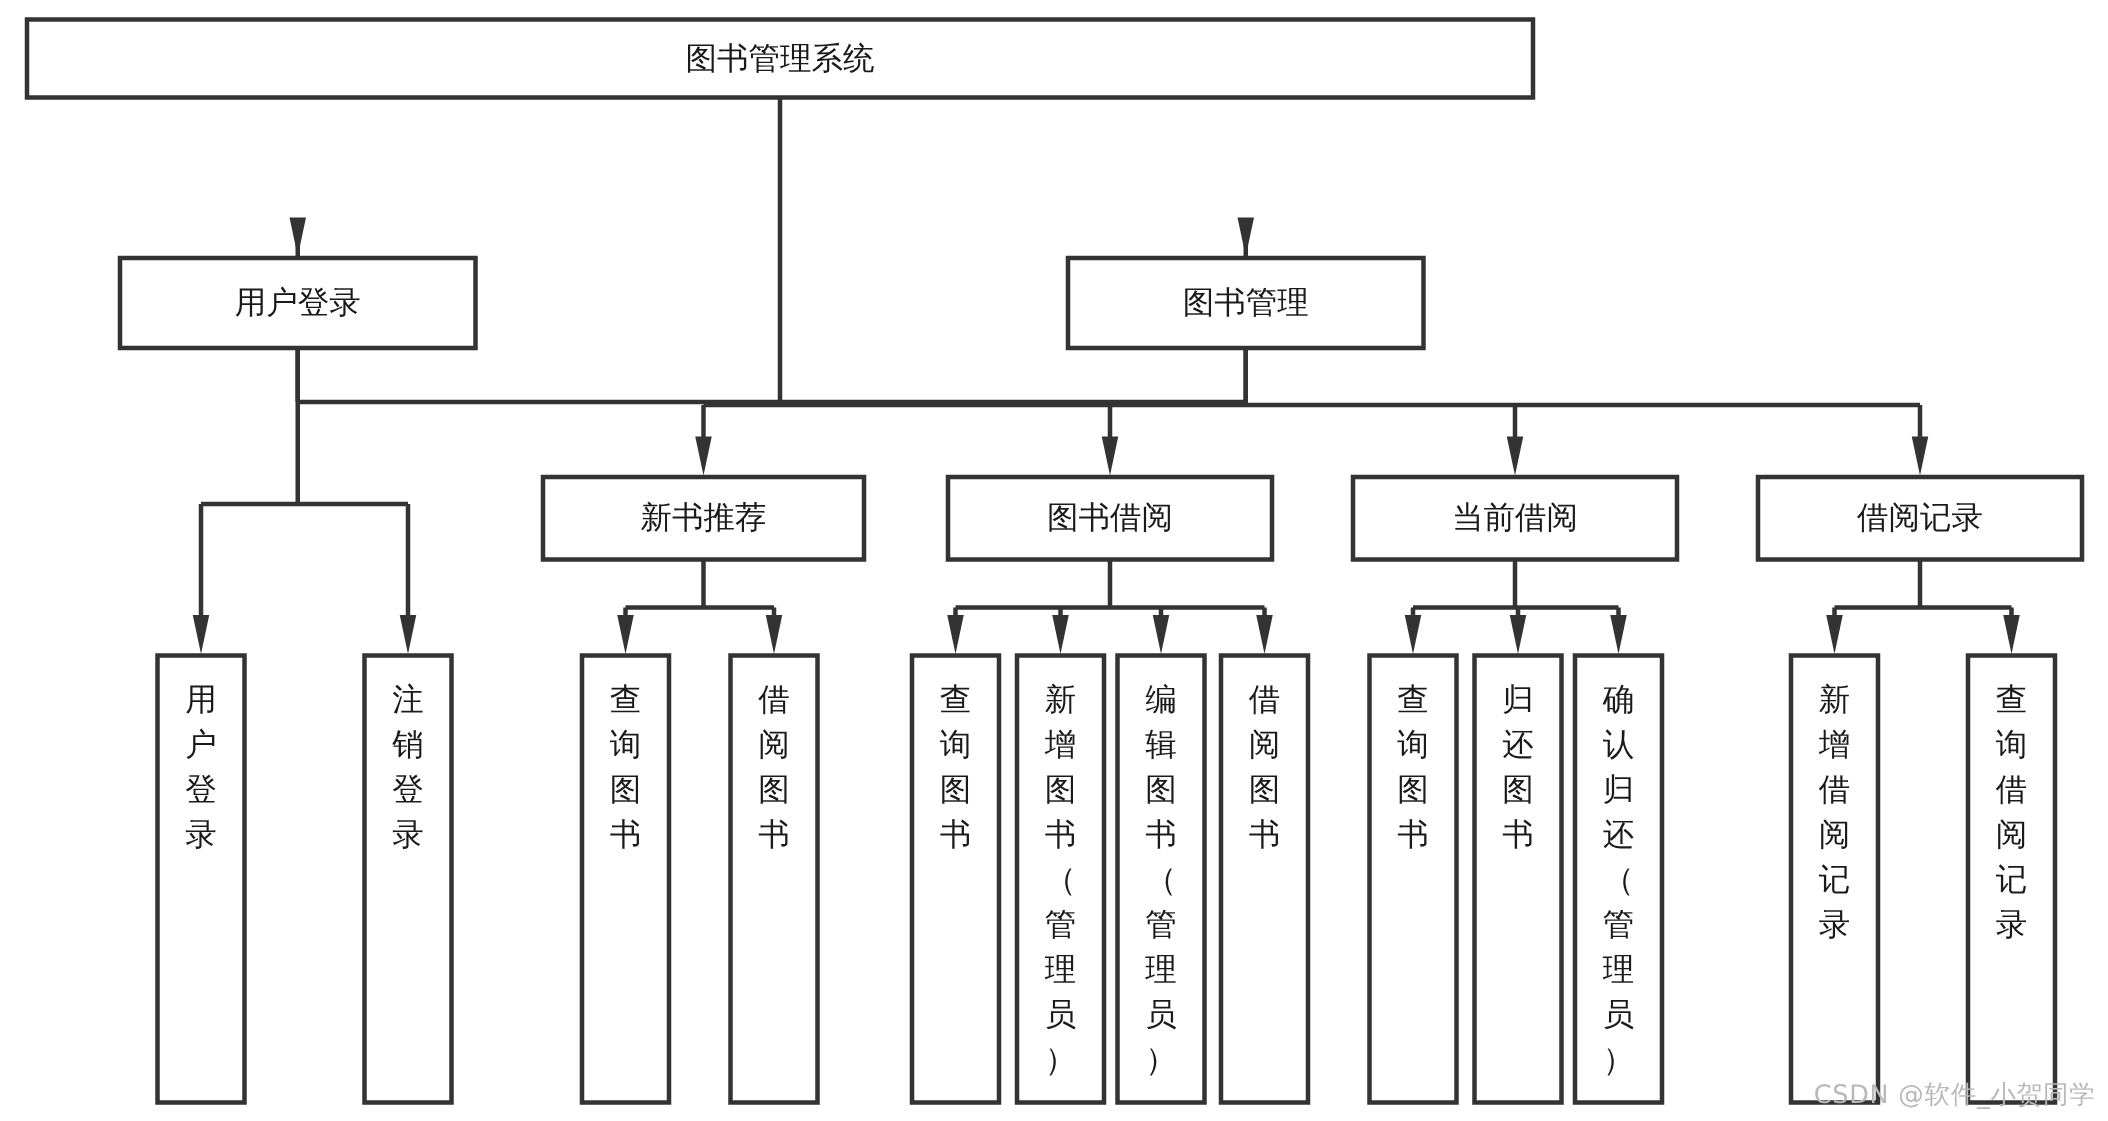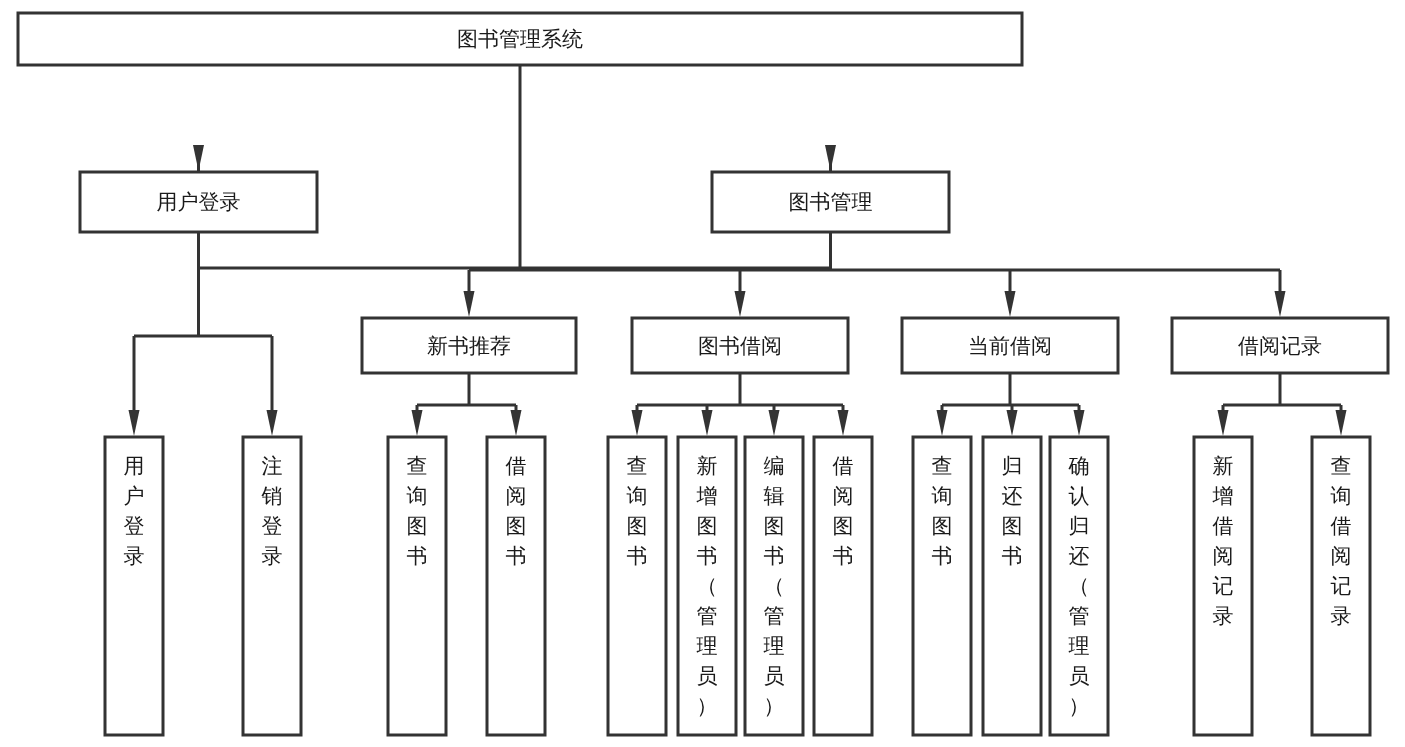--- a/index.html
+++ b/index.html
@@ -205,13 +205,14 @@
           <text x="1223" y="473" class="node-label-v"><tspan x="1223" dy="0">新</tspan><tspan x="1223" dy="30">增</tspan><tspan x="1223" dy="30">借</tspan><tspan x="1223" dy="30">阅</tspan><tspan x="1223" dy="30">记</tspan><tspan x="1223" dy="30">录</tspan></text>
         </g>
         <g>
           <rect x="1312" y="437" width="58" height="298" class="node-box"></rect>
           <text x="1341" y="473" class="node-label-v"><tspan x="1341" dy="0">查</tspan><tspan x="1341" dy="30">询</tspan><tspan x="1341" dy="30">借</tspan><tspan x="1341" dy="30">阅</tspan><tspan x="1341" dy="30">记</tspan><tspan x="1341" dy="30">录</tspan></text>
         </g>
       </g>
 
   </svg>
 
+  <div class="watermark">CSDN @软件_小贺同学</div>
 </div>
 
 </body></html>

